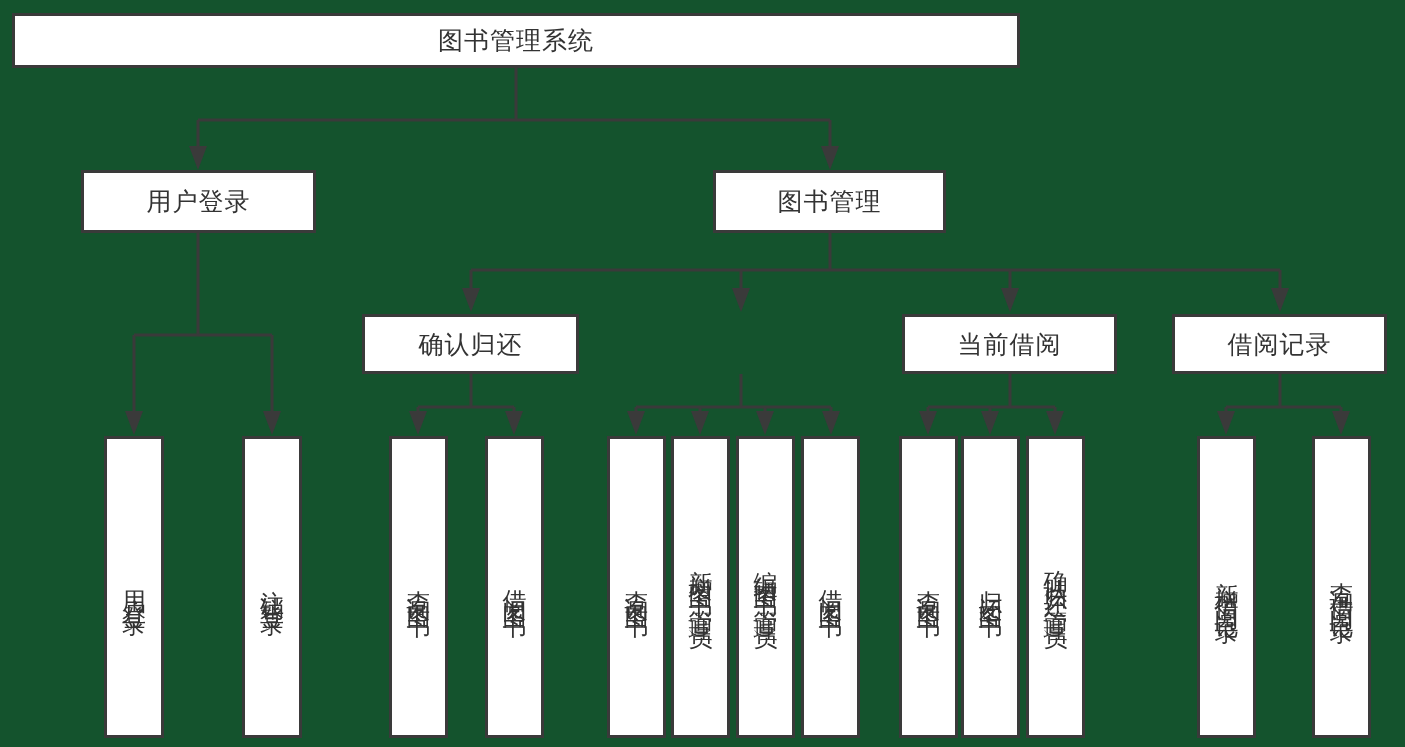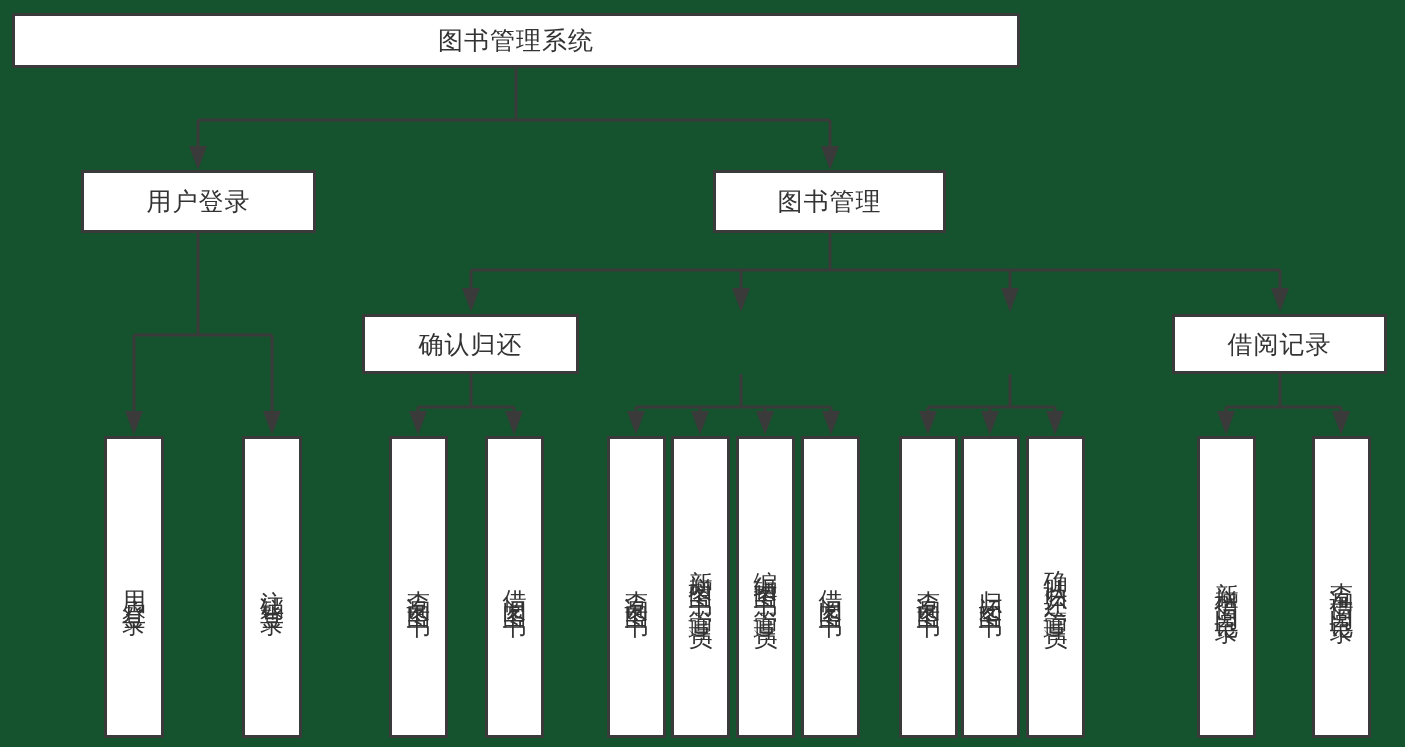--- a/index.html
+++ b/index.html
@@ -102,20 +102,23 @@
   <div class="box" style="left:81px;top:170px;width:235px;height:63px">
     <span class="hlabel">用户登录</span>
   </div>
   <div class="box" style="left:713px;top:170px;width:233px;height:63px">
     <span class="hlabel">图书管理</span>
   </div>
 
   <div class="box" style="left:362px;top:314px;width:217px;height:60px">
     <span class="hlabel">确认归还</span>
   </div>
+  <div class="box" style="left:902px;top:314px;width:215px;height:60px">
+    <span class="hlabel">当前借阅</span>
+  </div>
   <div class="box" style="left:1172px;top:314px;width:215px;height:60px">
     <span class="hlabel">借阅记录</span>
   </div>
 
   <div class="box leaf" style="left:104px;top:436px;width:60px;height:302px">
     <span class="vlabel">用户登录</span>
   </div>
   <div class="box leaf" style="left:242px;top:436px;width:60px;height:302px">
     <span class="vlabel">注销登录</span>
   </div>

